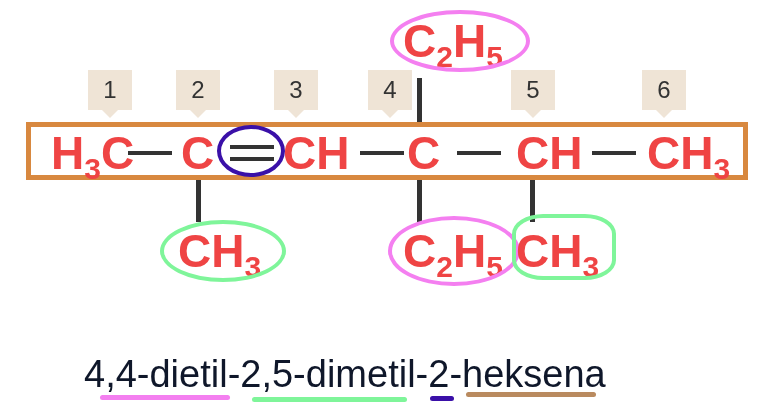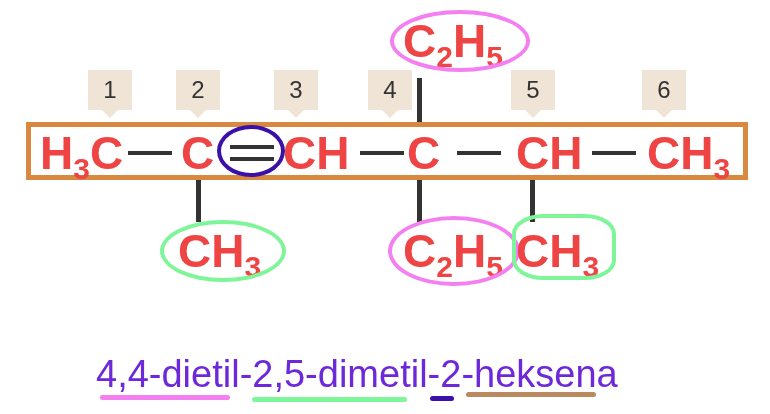--- a/index.html
+++ b/index.html
@@ -11,36 +11,36 @@
              border-left: 8px solid transparent; border-right: 8px solid transparent;
              border-top: 8px solid #efe4d6; }
   .chain-box { position: absolute; left: 26px; top: 122px; width: 722px; height: 58px;
                border: 5px solid #d8883f; box-sizing: border-box; }
   .atom { position: absolute; font-weight: bold; font-size: 46px; line-height: 46px; color: #ef4444; white-space: nowrap; }
   .atom sub { font-size: 30px; vertical-align: -10px; line-height: 0; }
   .bond-h { position: absolute; height: 4px; background: #333; }
   .bond-v { position: absolute; width: 5px; background: #333; }
   .dbl { position: absolute; width: 44px; height: 4px; background: #333; }
   .ring { position: absolute; border-radius: 50%; box-sizing: border-box; }
-  .name { position: absolute; left: 96px; top: 352px; font-size: 38px; line-height: 44px; color: #6d28d9; white-space: nowrap; letter-spacing: 0px; }
+  .name { position: absolute; left: 84px; top: 352px; font-size: 38px; line-height: 44px; color: #0f172a; white-space: nowrap; letter-spacing: 0px; }
   .ul { position: absolute; height: 5px; border-radius: 3px; }
 </style>
 </head>
 <body>
 
 <div class="num-tag" style="left:88px;top:70px;">1</div>
 <div class="num-tag" style="left:176px;top:70px;">2</div>
 <div class="num-tag" style="left:274px;top:70px;">3</div>
 <div class="num-tag" style="left:368px;top:70px;">4</div>
 <div class="num-tag" style="left:511px;top:70px;">5</div>
 <div class="num-tag" style="left:642px;top:70px;">6</div>
 
 <div class="chain-box"></div>
 
-<div class="atom" style="left:40px;top:130px;text-align:center;"><span>H</span><sub>3</sub><span>C</span></div>
+<div class="atom" style="left:51px;top:130px;text-align:center;"><span>H</span><sub>3</sub><span>C</span></div>
 <div class="bond-h" style="left:128px;top:151px;width:44px;"></div>
 <div class="atom" style="left:181px;top:130px;">C</div>
 <div class="dbl" style="left:230px;top:145px;"></div>
 <div class="dbl" style="left:230px;top:157px;"></div>
 <div class="ring" style="left:217px;top:125px;width:68px;height:52px;border:4px solid #3a10a8;"></div>
 <div class="atom" style="left:283px;top:130px;">CH</div>
 <div class="bond-h" style="left:360px;top:151px;width:44px;"></div>
 <div class="atom" style="left:407px;top:130px;">C</div>
 <div class="bond-h" style="left:457px;top:151px;width:44px;"></div>
 <div class="atom" style="left:516px;top:130px;">CH</div>

